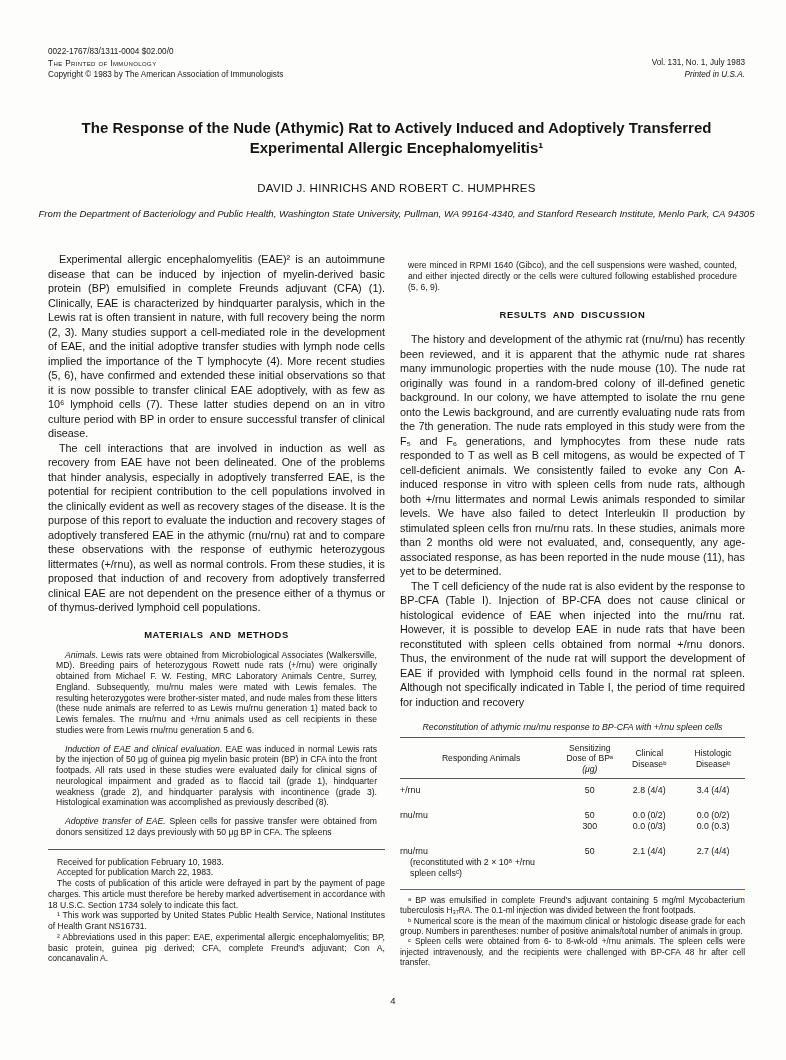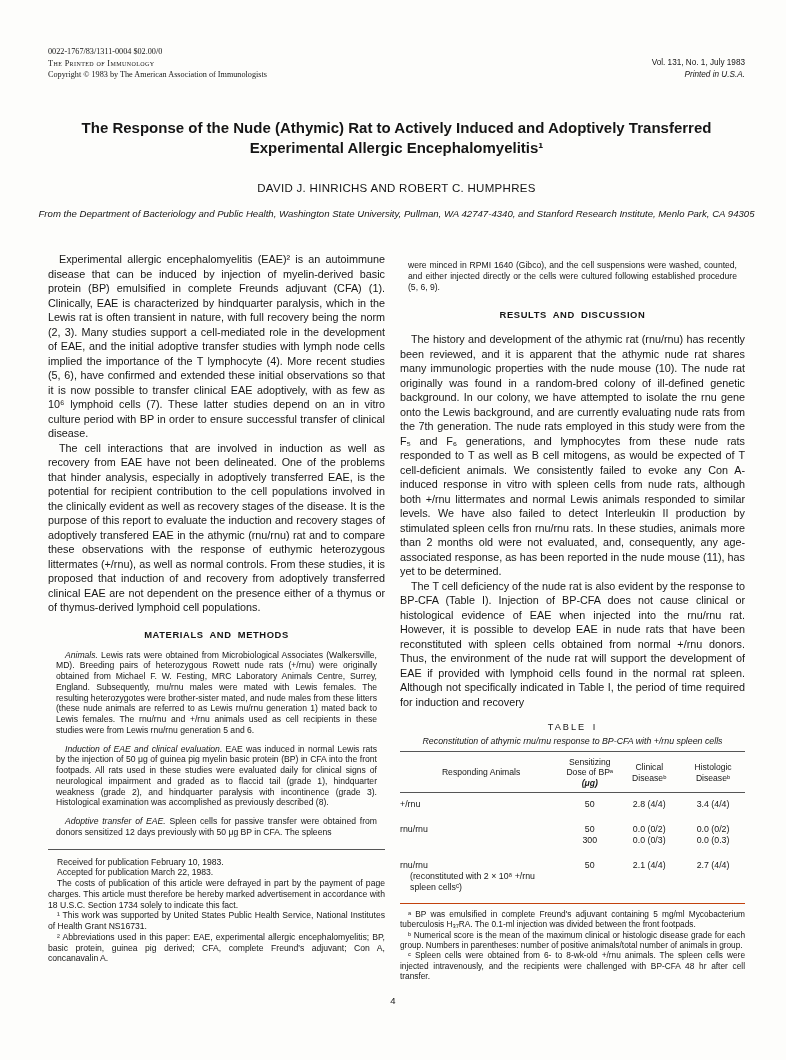--- a/index.html
+++ b/index.html
@@ -8,21 +8,21 @@
     width: 786px; height: 1060px;
     background: #fdfdfb;
     font-family: "Liberation Sans", "DejaVu Sans", sans-serif;
     color: #151515;
     -webkit-font-smoothing: antialiased;
   }
   .page { position: relative; width: 786px; height: 1060px; overflow: hidden; }
 
   
   .masthead { position: absolute; top: 46px; left: 48px; right: 41px; font-size: 8.2px; line-height: 11.5px; }
-  .masthead-left { float: left; font-family: Liberation Serif, serif; }
+  .masthead-left { float: left; }
   .masthead-right { float: right; text-align: right; padding-top: 11px; }
   .journal-name { font-variant: small-caps; letter-spacing: 0.4px; }
   .printed { font-style: italic; }
 
   
   .title-block { position: absolute; top: 118px; left: 30px; right: 23px; text-align: center; }
   .article-title { font-size: 15px; font-weight: bold; line-height: 20px; margin: 0; }
   .authors { font-size: 11.5px; letter-spacing: 0.3px; margin-top: 24px; }
   .affiliation { font-style: italic; font-size: 9.6px; line-height: 13px; margin-top: 13px; }
 
@@ -49,21 +49,21 @@
   .tbl-header { display: grid; grid-template-columns: 47% 16% 18.5% 18.5%; align-items: center; text-align: center;
                 font-size: 8.6px; line-height: 10.2px; padding: 5px 0 4px; border-bottom: 1px solid #555; }
   .tbl-rows { padding: 6px 0 10px; border-bottom: 1px solid #c2410c; }
   .tbl-row { display: grid; grid-template-columns: 47% 16% 18.5% 18.5%; font-size: 8.8px; line-height: 11px; margin-bottom: 14px; }
   .tbl-row:last-child { margin-bottom: 0; }
   .cell-animal { text-align: left; }
   .cell-animal .note { padding-left: 10px; }
   .cell-num { text-align: center; }
   .tbl-footnotes { margin-top: 5px; }
   .tbl-footnote { font-size: 8.3px; line-height: 10.4px; text-align: justify; text-indent: 8px; margin: 0; }
-  .it { font-style: italic; font-weight: bold; }
+  .it { font-style: italic; }
 
   .page-number { position: absolute; top: 995px; left: 0; right: 0; text-align: center; font-size: 9.5px; }
 </style>
 </head>
 <body>
 
 <div class="page">
 
   <div class="masthead">
     <div class="masthead-left">
@@ -76,21 +76,21 @@
       <div class="printed">Printed in U.S.A.</div>
     </div>
   </div>
 
   <div class="title-block">
     <h1 class="article-title">
       <span>The Response of the Nude (Athymic) Rat to Actively Induced and Adoptively Transferred</span><br>
       <span>Experimental Allergic Encephalomyelitis¹</span>
     </h1>
     <div class="authors">DAVID J. HINRICHS AND ROBERT C. HUMPHRES</div>
-    <div class="affiliation">From the Department of Bacteriology and Public Health, Washington State University, Pullman, WA 42747-4340, and Stanford Research Institute, Menlo Park, CA 94305</div>
+    <div class="affiliation">From the Department of Bacteriology and Public Health, Washington State University, Pullman, WA 99164-4340, and Stanford Research Institute, Menlo Park, CA 94305</div>
   </div>
 
   <div class="columns">
 
     <div class="col-left">
       <p class="body-text">Experimental allergic encephalomyelitis (EAE)² is an autoimmune disease that can be induced by injection of myelin-derived basic protein (BP) emulsified in complete Freunds adjuvant (CFA) (1). Clinically, EAE is characterized by hindquarter paralysis, which in the Lewis rat is often transient in nature, with full recovery being the norm (2, 3). Many studies support a cell-mediated role in the development of EAE, and the initial adoptive transfer studies with lymph node cells implied the importance of the T lymphocyte (4). More recent studies (5, 6), have confirmed and extended these initial observations so that it is now possible to transfer clinical EAE adoptively, with as few as 10⁶ lymphoid cells (7). These latter studies depend on an in vitro culture period with BP in order to ensure successful transfer of clinical disease.</p>
       <p class="body-text">The cell interactions that are involved in induction as well as recovery from EAE have not been delineated. One of the problems that hinder analysis, especially in adoptively transferred EAE, is the potential for recipient contribution to the cell populations involved in the clinically evident as well as recovery stages of the disease. It is the purpose of this report to evaluate the induction and recovery stages of adoptively transfered EAE in the athymic (rnu/rnu) rat and to compare these observations with the response of euthymic heterozygous littermates (+/rnu), as well as normal controls. From these studies, it is proposed that induction of and recovery from adoptively transferred clinical EAE are not dependent on the presence either of a thymus or of thymus-derived lymphoid cell populations.</p>
 
       <div class="section-heading">MATERIALS AND METHODS</div>
 
@@ -109,21 +109,20 @@
 
     <div class="col-right">
       <p class="small-text" style="text-indent:0;">were minced in RPMI 1640 (Gibco), and the cell suspensions were washed, counted, and either injected directly or the cells were cultured following established procedure (5, 6, 9).</p>
 
       <div class="section-heading">RESULTS AND DISCUSSION</div>
 
       <p class="body-text">The history and development of the athymic rat (rnu/rnu) has recently been reviewed, and it is apparent that the athymic nude rat shares many immunologic properties with the nude mouse (10). The nude rat originally was found in a random-bred colony of ill-defined genetic background. In our colony, we have attempted to isolate the rnu gene onto the Lewis background, and are currently evaluating nude rats from the 7th generation. The nude rats employed in this study were from the F₅ and F₆ generations, and lymphocytes from these nude rats responded to T as well as B cell mitogens, as would be expected of T cell-deficient animals. We consistently failed to evoke any Con A-induced response in vitro with spleen cells from nude rats, although both +/rnu littermates and normal Lewis animals responded to similar levels. We have also failed to detect Interleukin II production by stimulated spleen cells fron rnu/rnu rats. In these studies, animals more than 2 months old were not evaluated, and, consequently, any age-associated response, as has been reported in the nude mouse (11), has yet to be determined.</p>
       <p class="body-text">The T cell deficiency of the nude rat is also evident by the response to BP-CFA (Table I). Injection of BP-CFA does not cause clinical or histological evidence of EAE when injected into the rnu/rnu rat. However, it is possible to develop EAE in nude rats that have been reconstituted with spleen cells obtained from normal +/rnu donors. Thus, the environment of the nude rat will support the development of EAE if provided with lymphoid cells found in the normal rat spleen. Although not specifically indicated in Table I, the period of time required for induction and recovery</p>
 
       <div class="table-block">
-        <div class="table-label">TABLE I</div>
         <div class="table-caption">Reconstitution of athymic rnu/rnu response to BP-CFA with +/rnu spleen cells</div>
 
         <div class="tbl">
           <div class="tbl-header">
             <div>Responding Animals</div>
             <div>
               <div>Sensitizing Dose of BPᵃ</div>
               <div class="it">(μg)</div>
             </div>
             <div>Clinical Diseaseᵇ</div>

